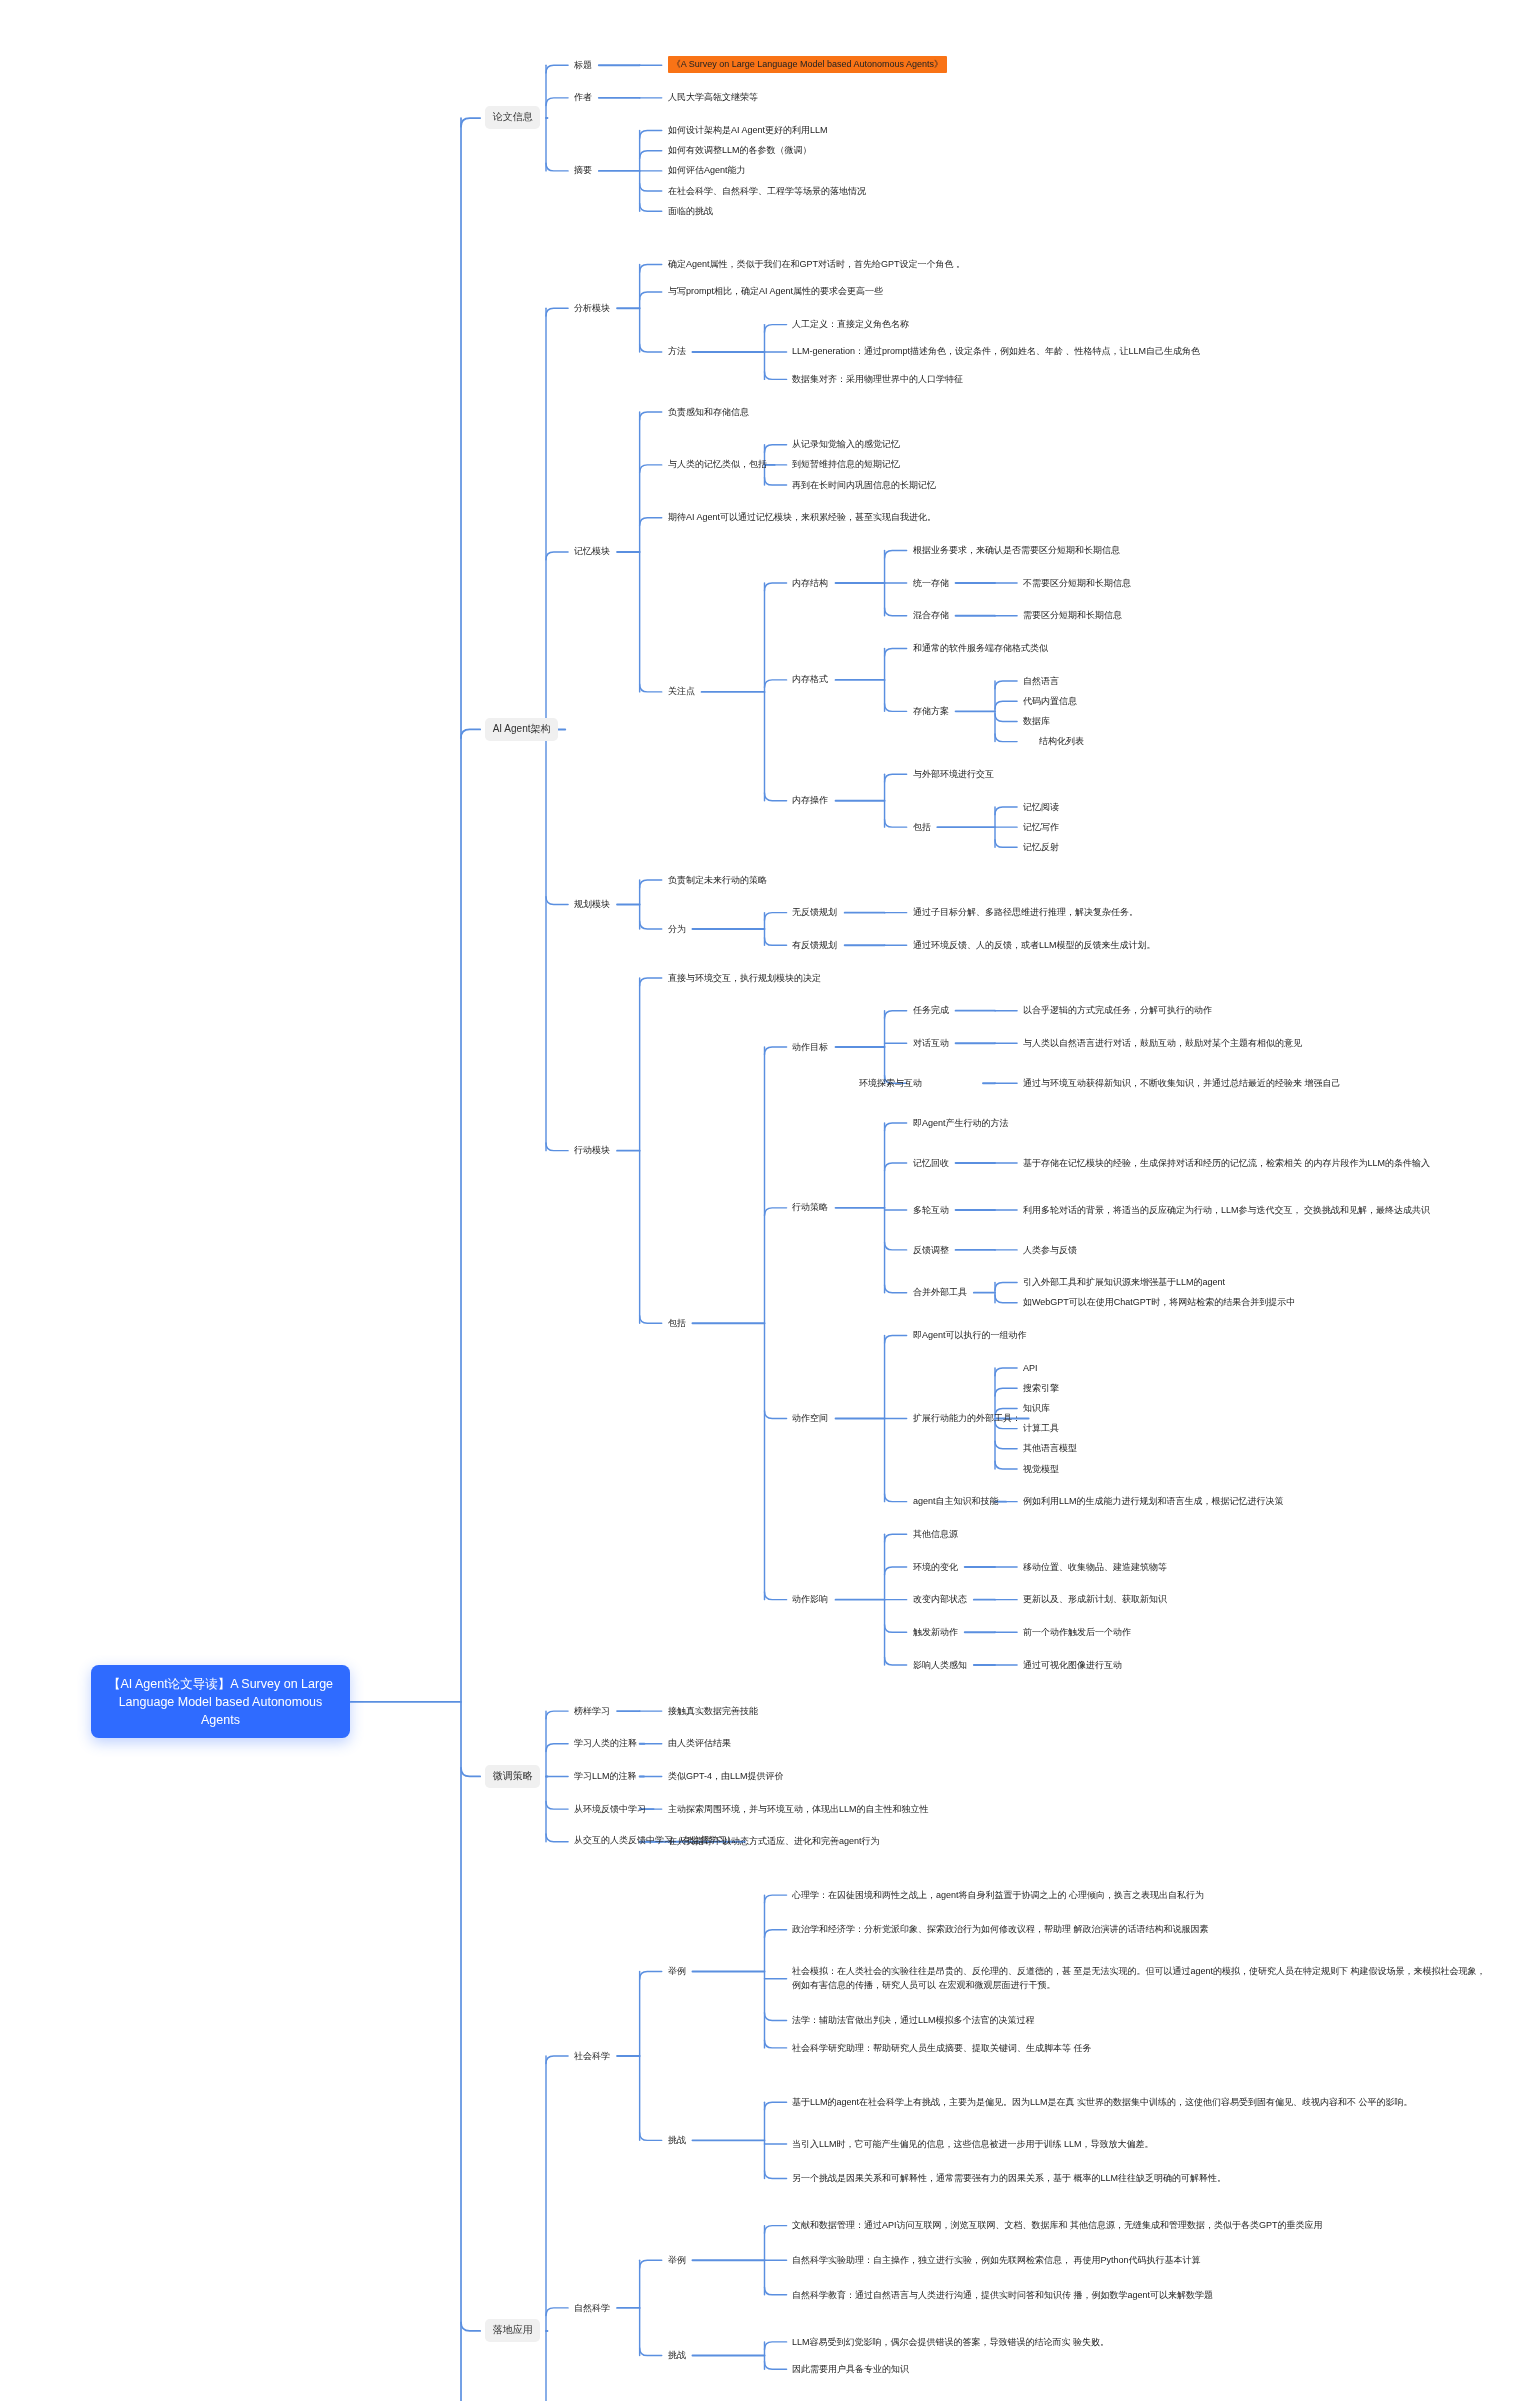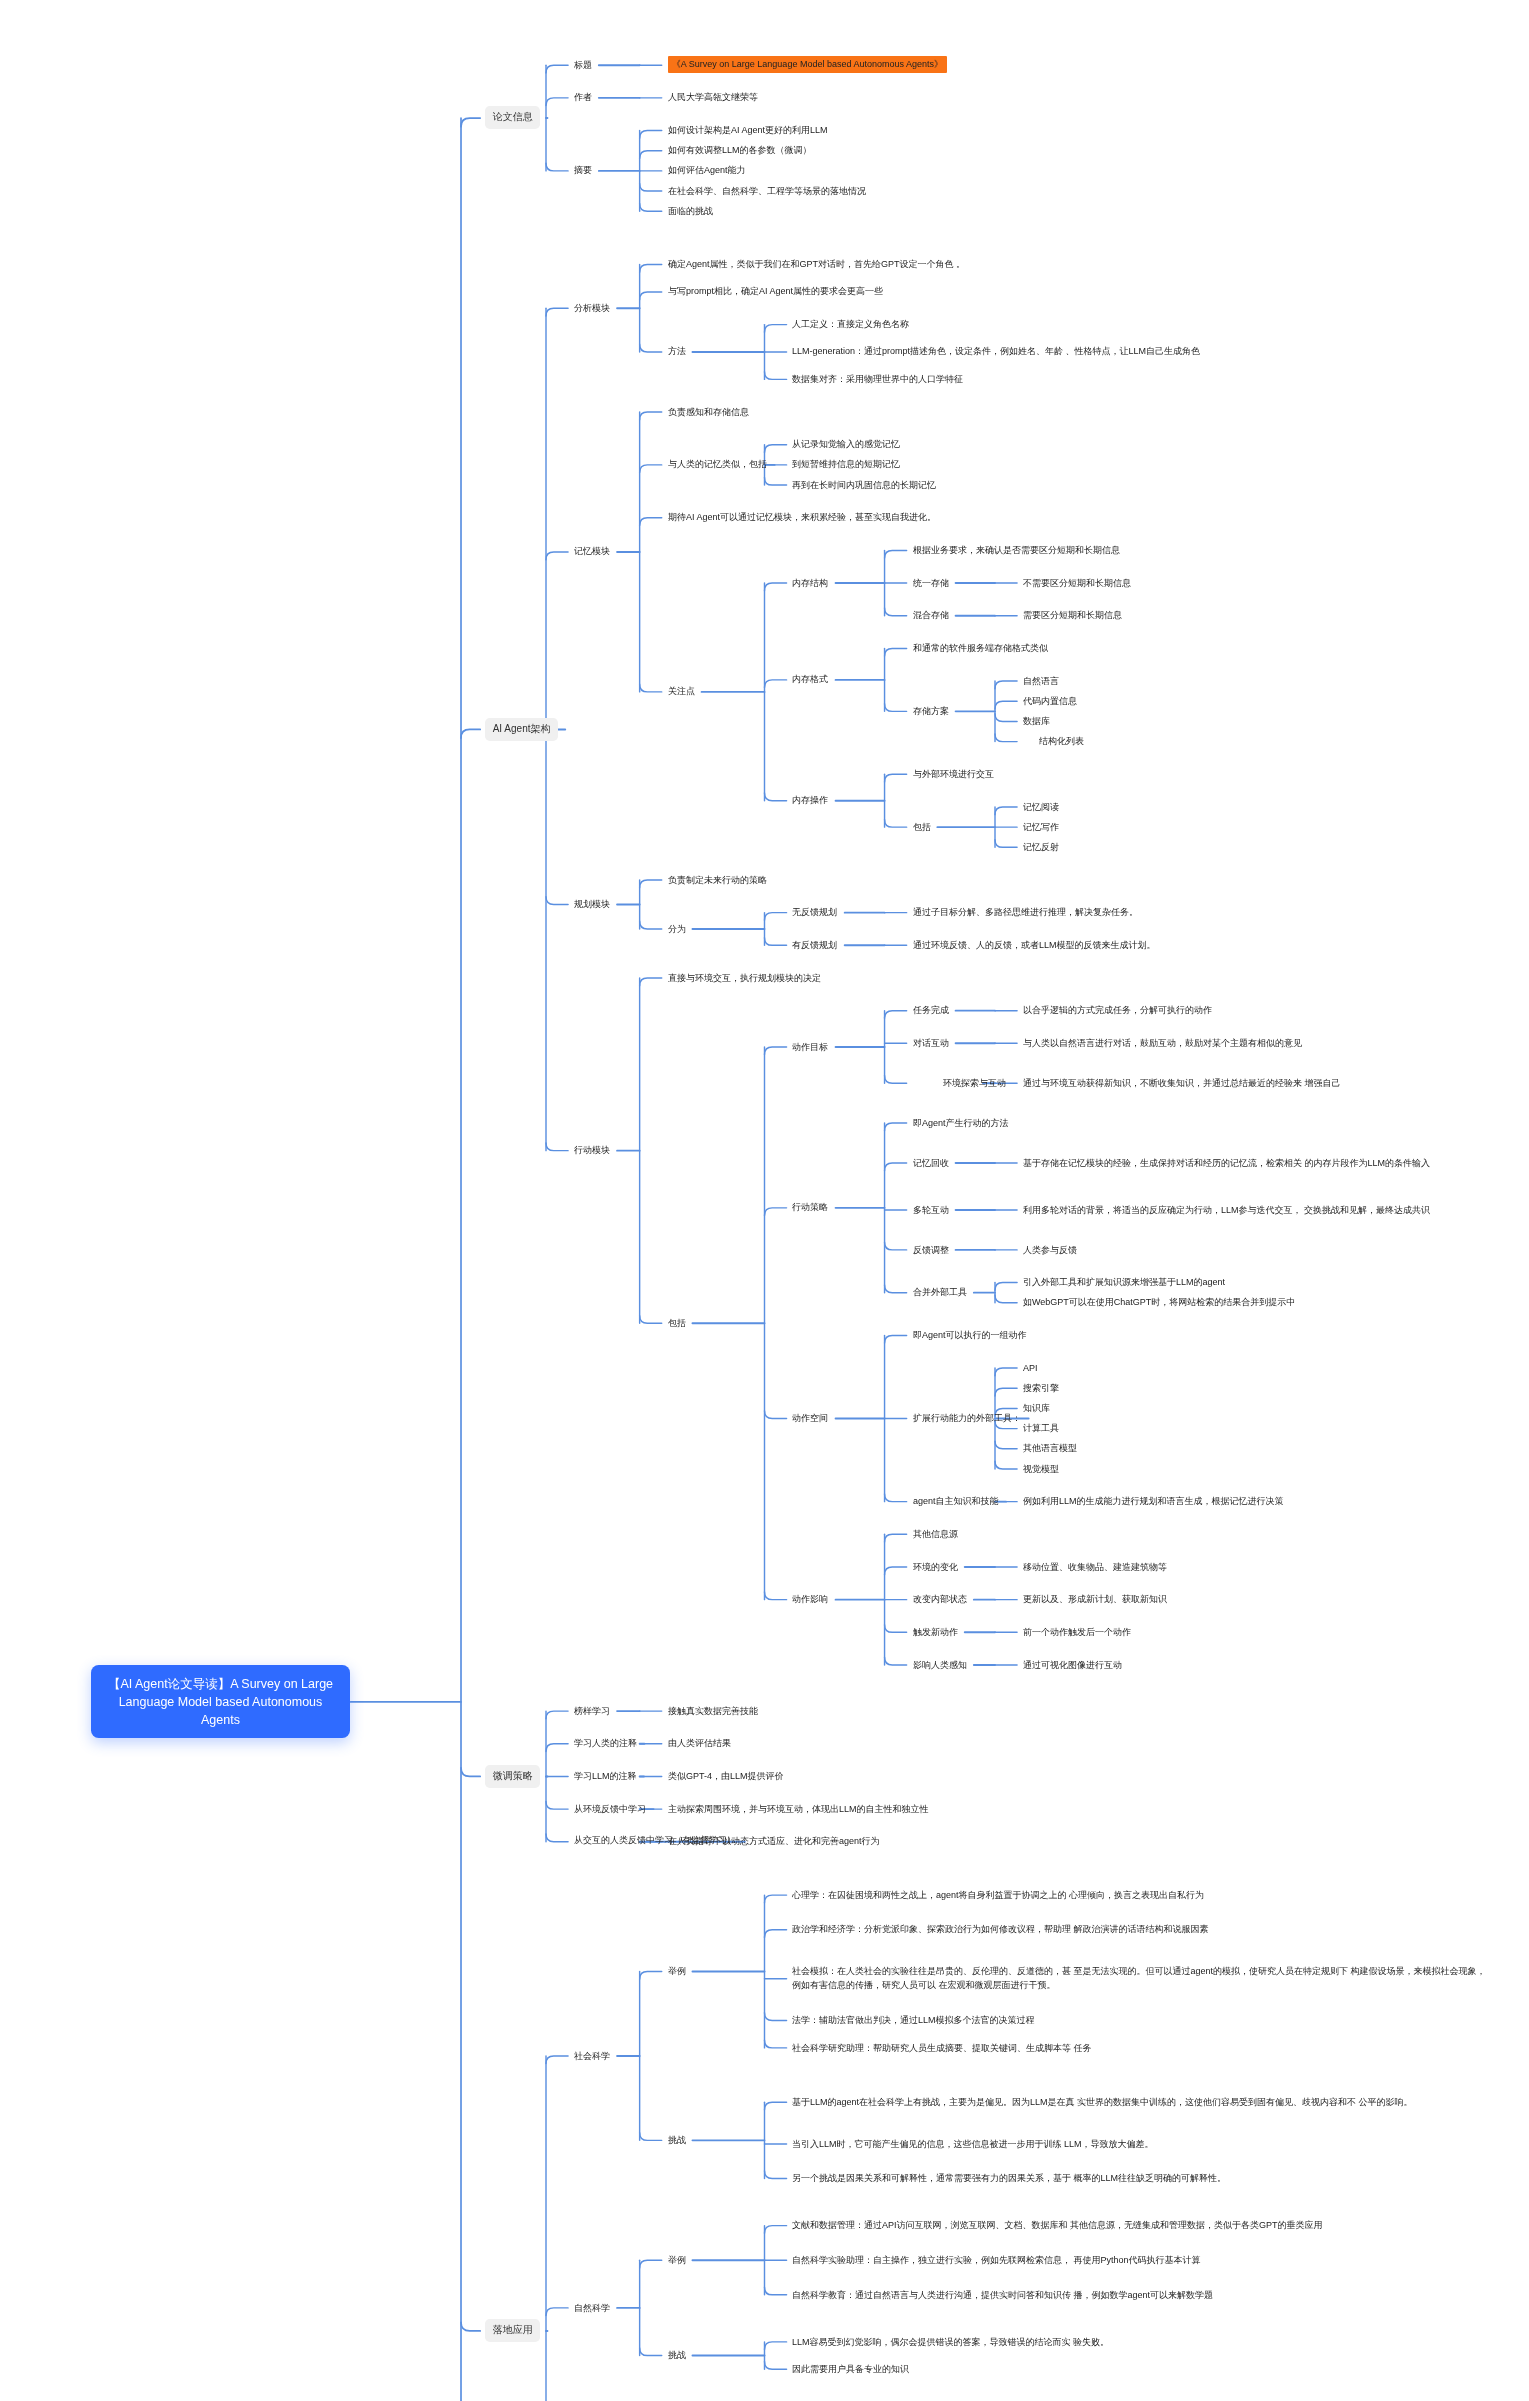--- a/index.html
+++ b/index.html
@@ -397,21 +397,21 @@
       <div class="node lbl wrap" style="left: 792px; max-width: 698px; top: 938px;">有反馈规划</div>
       <div class="node lbl wrap" style="left: 913px; max-width: 578px; top: 938px;">通过环境反馈、人的反馈，或者LLM模型的反馈来生成计划。</div>
       <div class="node lbl wrap" style="left: 574px; max-width: 917px; top: 1143px;">行动模块</div>
       <div class="node lbl wrap" style="left: 668px; max-width: 823px; top: 971px;">直接与环境交互，执行规划模块的决定</div>
       <div class="node lbl wrap" style="left: 668px; max-width: 823px; top: 1316px;">包括</div>
       <div class="node lbl wrap" style="left: 792px; max-width: 698px; top: 1040px;">动作目标</div>
       <div class="node lbl wrap" style="left: 913px; max-width: 578px; top: 1003px;">任务完成</div>
       <div class="node lbl wrap" style="left: 1023px; max-width: 468px; top: 1003px;">以合乎逻辑的方式完成任务，分解可执行的动作</div>
       <div class="node lbl wrap" style="left: 913px; max-width: 578px; top: 1036px;">对话互动</div>
       <div class="node lbl wrap" style="left: 1023px; max-width: 468px; top: 1036px;">与人类以自然语言进行对话，鼓励互动，鼓励对某个主题有相似的意见</div>
-      <div class="node lbl wrap" style="left: 943px; max-width: 578px; top: 1076px;">环境探索与互动</div>
+      <div class="node lbl wrap" style="left: 859px; max-width: 578px; top: 1076px;">环境探索与互动</div>
       <div class="node lbl wrap" style="left: 1023px; max-width: 468px; top: 1076px;">通过与环境互动获得新知识，不断收集知识，并通过总结最近的经验来
 增强自己</div>
       <div class="node lbl wrap" style="left: 792px; max-width: 698px; top: 1200px; text-align: center;">行动策略</div>
       <div class="node lbl wrap" style="left: 913px; max-width: 578px; top: 1116px;">即Agent产生行动的方法</div>
       <div class="node lbl wrap" style="left: 913px; max-width: 578px; top: 1156px;">记忆回收</div>
       <div class="node lbl wrap" style="left: 1023px; max-width: 468px; top: 1156px;">基于存储在记忆模块的经验，生成保持对话和经历的记忆流，检索相关
 的内存片段作为LLM的条件输入</div>
       <div class="node lbl wrap" style="left: 913px; max-width: 578px; top: 1203px;">多轮互动</div>
       <div class="node lbl wrap" style="left: 1023px; max-width: 468px; top: 1203px;">利用多轮对话的背景，将适当的反应确定为行动，LLM参与迭代交互，
 交换挑战和见解，最终达成共识</div>

